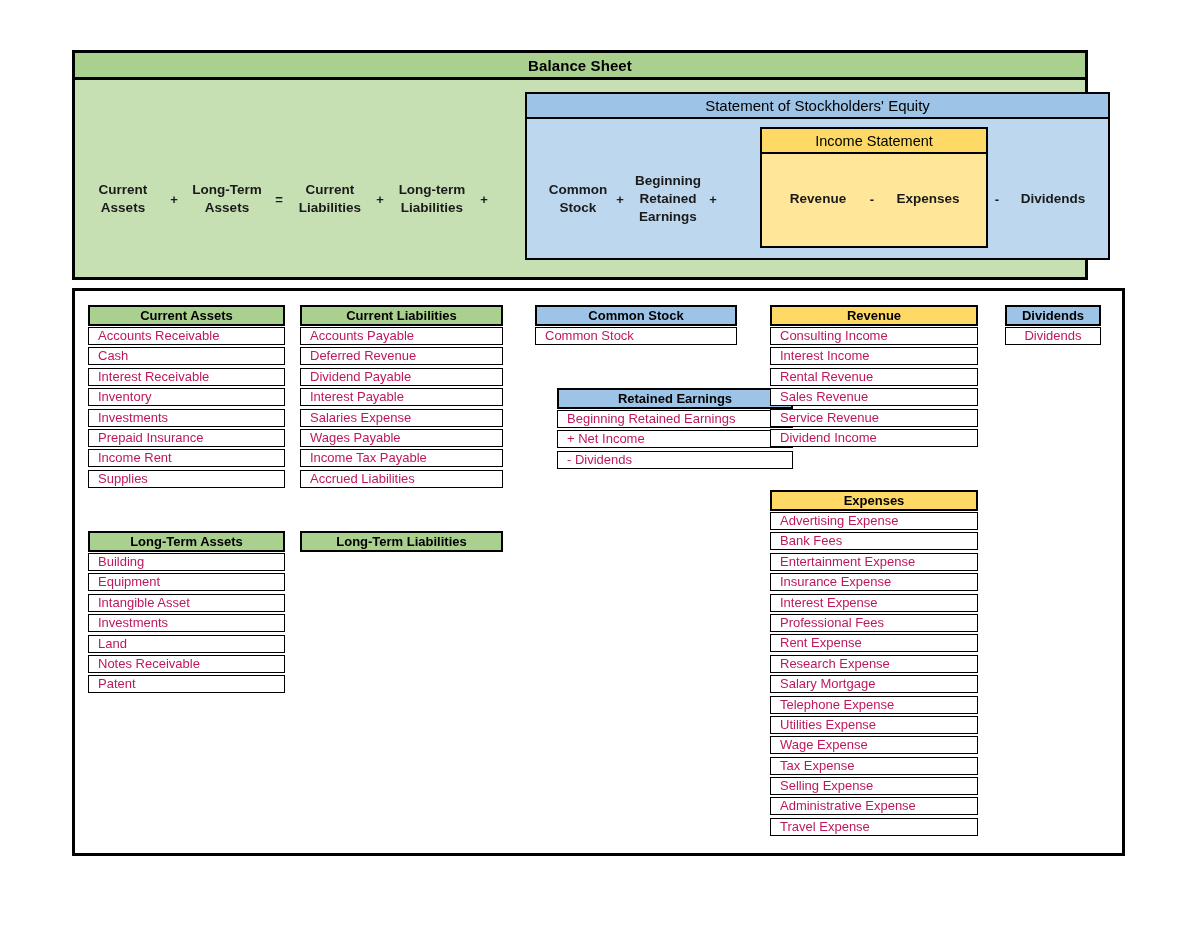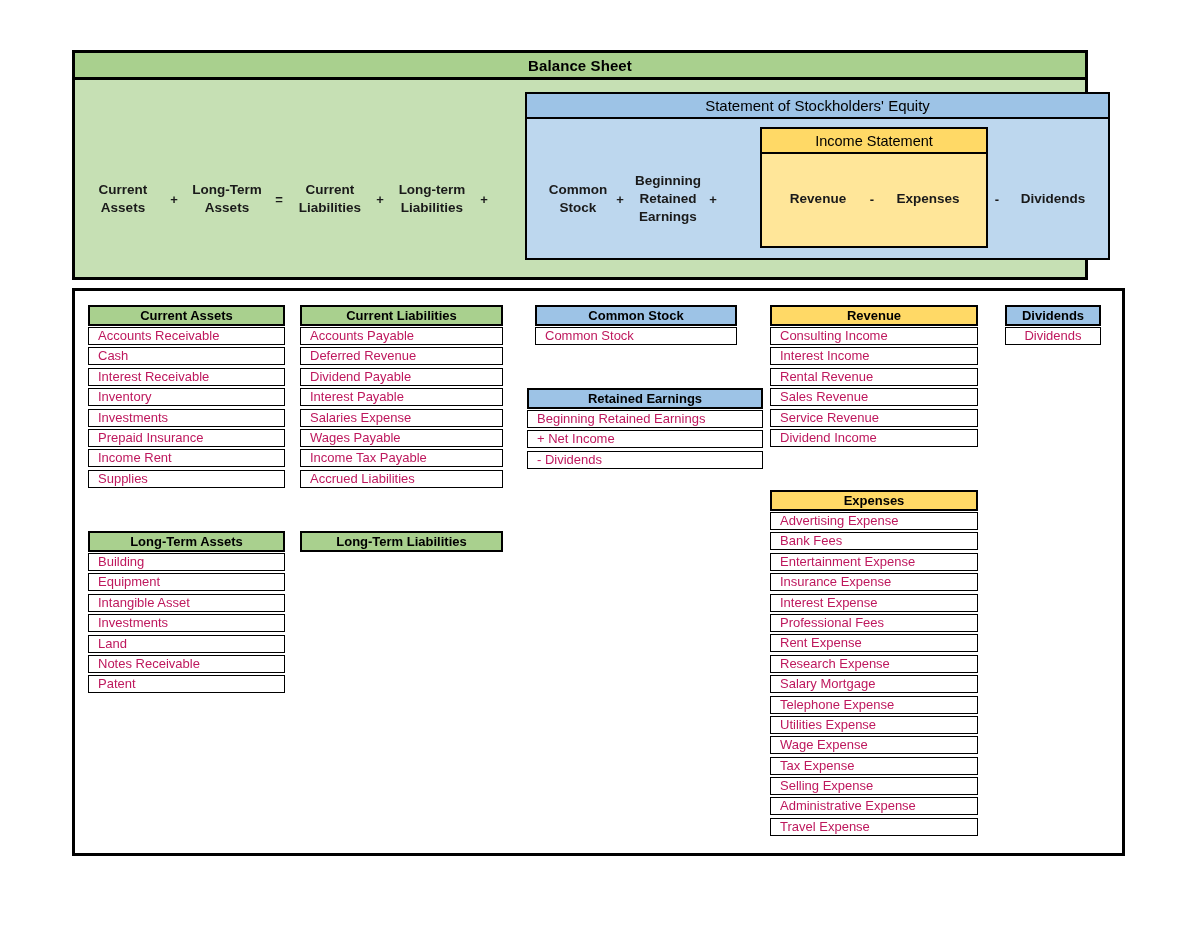--- a/index.html
+++ b/index.html
@@ -70,21 +70,21 @@
   .list--blue  .list-header{background:var(--blue-header,#9DC3E6);}
   .list--yellow .list-header{background:var(--yellow-header,#FFD966);}
   .list-row{
     height:18px;box-sizing:border-box;border:1px solid #000;background:#fff;
     display:flex;align-items:flex-start;padding-left:9px;
     font-size:13px;color:#be185d;margin-bottom:2.4px;white-space:nowrap;
   }
   #list-current-assets{left:13px;top:14px;width:197px;}
   #list-current-liabilities{left:225px;top:14px;width:203px;}
   #list-common-stock{left:460px;top:14px;width:202px;}
-  #list-retained-earnings{left:452px;top:97px;width:236px;}
+  #list-retained-earnings{left:482px;top:97px;width:236px;}
   #list-revenue{left:695px;top:14px;width:208px;}
   #list-expenses{left:695px;top:199px;width:208px;}
   #list-dividends{left:930px;top:14px;width:96px;}
   #list-long-term-assets{left:13px;top:240px;width:197px;}
   #list-long-term-liabilities{left:225px;top:240px;width:203px;}
   #list-dividends .list-row{justify-content:center;padding-left:0;}
 </style>
 </head>
 <body>
 

